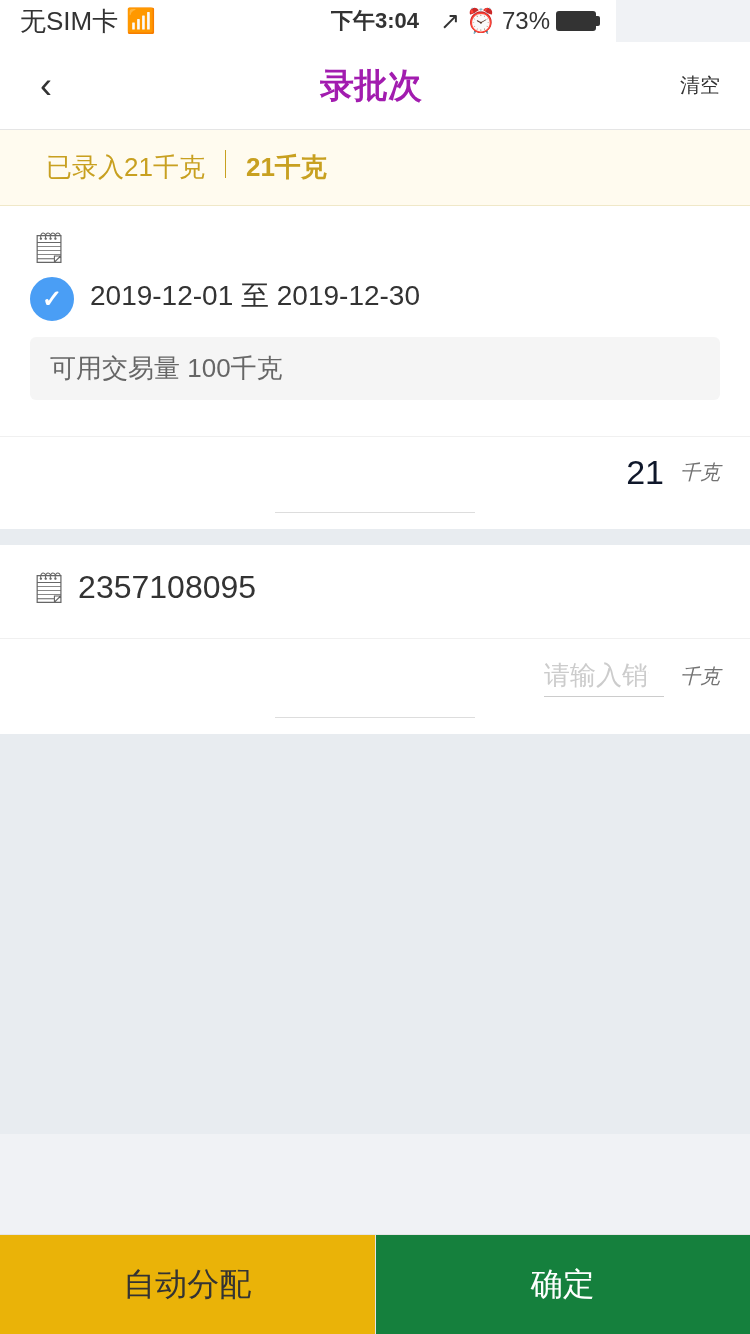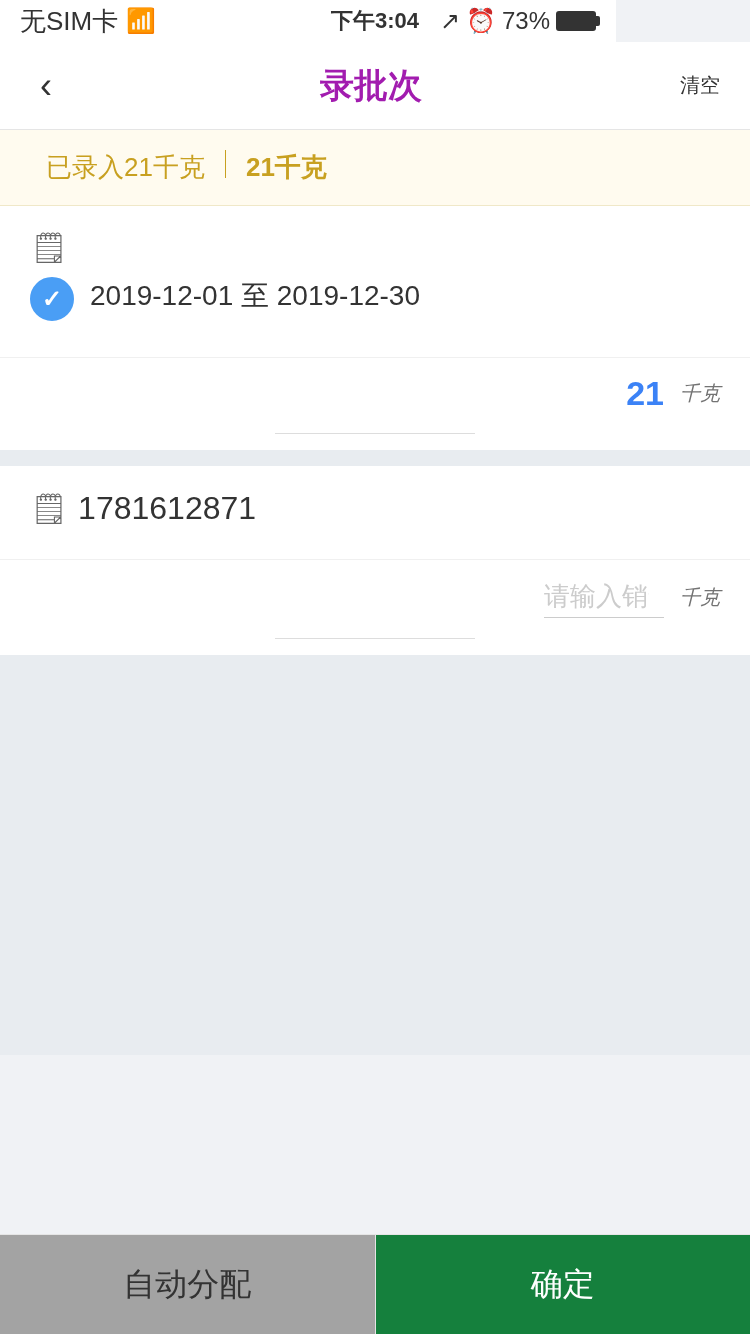--- a/index.html
+++ b/index.html
@@ -201,22 +201,22 @@
       width: 120px;
       padding-bottom: 4px;
       background: transparent;
     }
     .quantity-input::placeholder {
       color: #ccc;
       font-size: 26px;
     }
     .quantity-value {
       font-size: 34px;
-      color: #3b82f6;
-      font-weight: 700;
+      color: #0f172a;
+      font-weight: 400;
     }
     .quantity-unit {
       font-size: 20px;
       color: #737373;
       font-style: italic;
     }
 
     .separator-line {
       width: 200px;
       height: 1px;
@@ -236,21 +236,21 @@
       bottom: 0;
       left: 0;
       width: 750px;
       height: 100px;
       display: flex;
       border-top: 1px solid #e5e5e5;
       background: #fff;
     }
     .btn-auto {
       flex: 1;
-      background: #a3a3a3;
+      background: #eab308;
       border: none;
       font-size: 32px;
       color: #333;
       cursor: pointer;
       border-right: 1px solid #e5e5e5;
     }
     .btn-confirm {
       flex: 1;
       background: #15803d;
       border: none;
@@ -303,37 +303,38 @@
 
   <div class="batch-item">
     <div class="batch-item-content">
       <div class="batch-id-row">
         <span class="batch-id-icon">🗒</span>
       </div>
       <div class="batch-date-row">
         <div class="checkbox-circle checked"></div>
         <span class="batch-date-text">2019-12-01 至 2019-12-30</span>
       </div>
+      <div class="batch-available">可用交易量 100千克</div>
     </div>
     <div class="quantity-row">
       <span class="quantity-value">21</span>
       <span class="quantity-unit">千克</span>
     </div>
     <div style="display:flex;justify-content:center;padding-bottom:16px;">
       <div class="separator-line"></div>
     </div>
   </div>
 
   <div class="section-divider"></div>
 
   <div class="batch-item">
     <div class="batch-item-content">
       <div class="batch-id-row">
         <span class="batch-id-icon">🗒</span>
-        <span class="batch-id-text">1781612871</span>
+        <span class="batch-id-text">2357108095</span>
       </div>
     </div>
     <div class="quantity-row">
       <input class="quantity-input" type="number" placeholder="请输入销售数量" style="">
       <span class="quantity-unit">千克</span>
     </div>
     <div style="display:flex;justify-content:center;padding-bottom:16px;">
       <div class="separator-line"></div>
     </div>
   </div>

